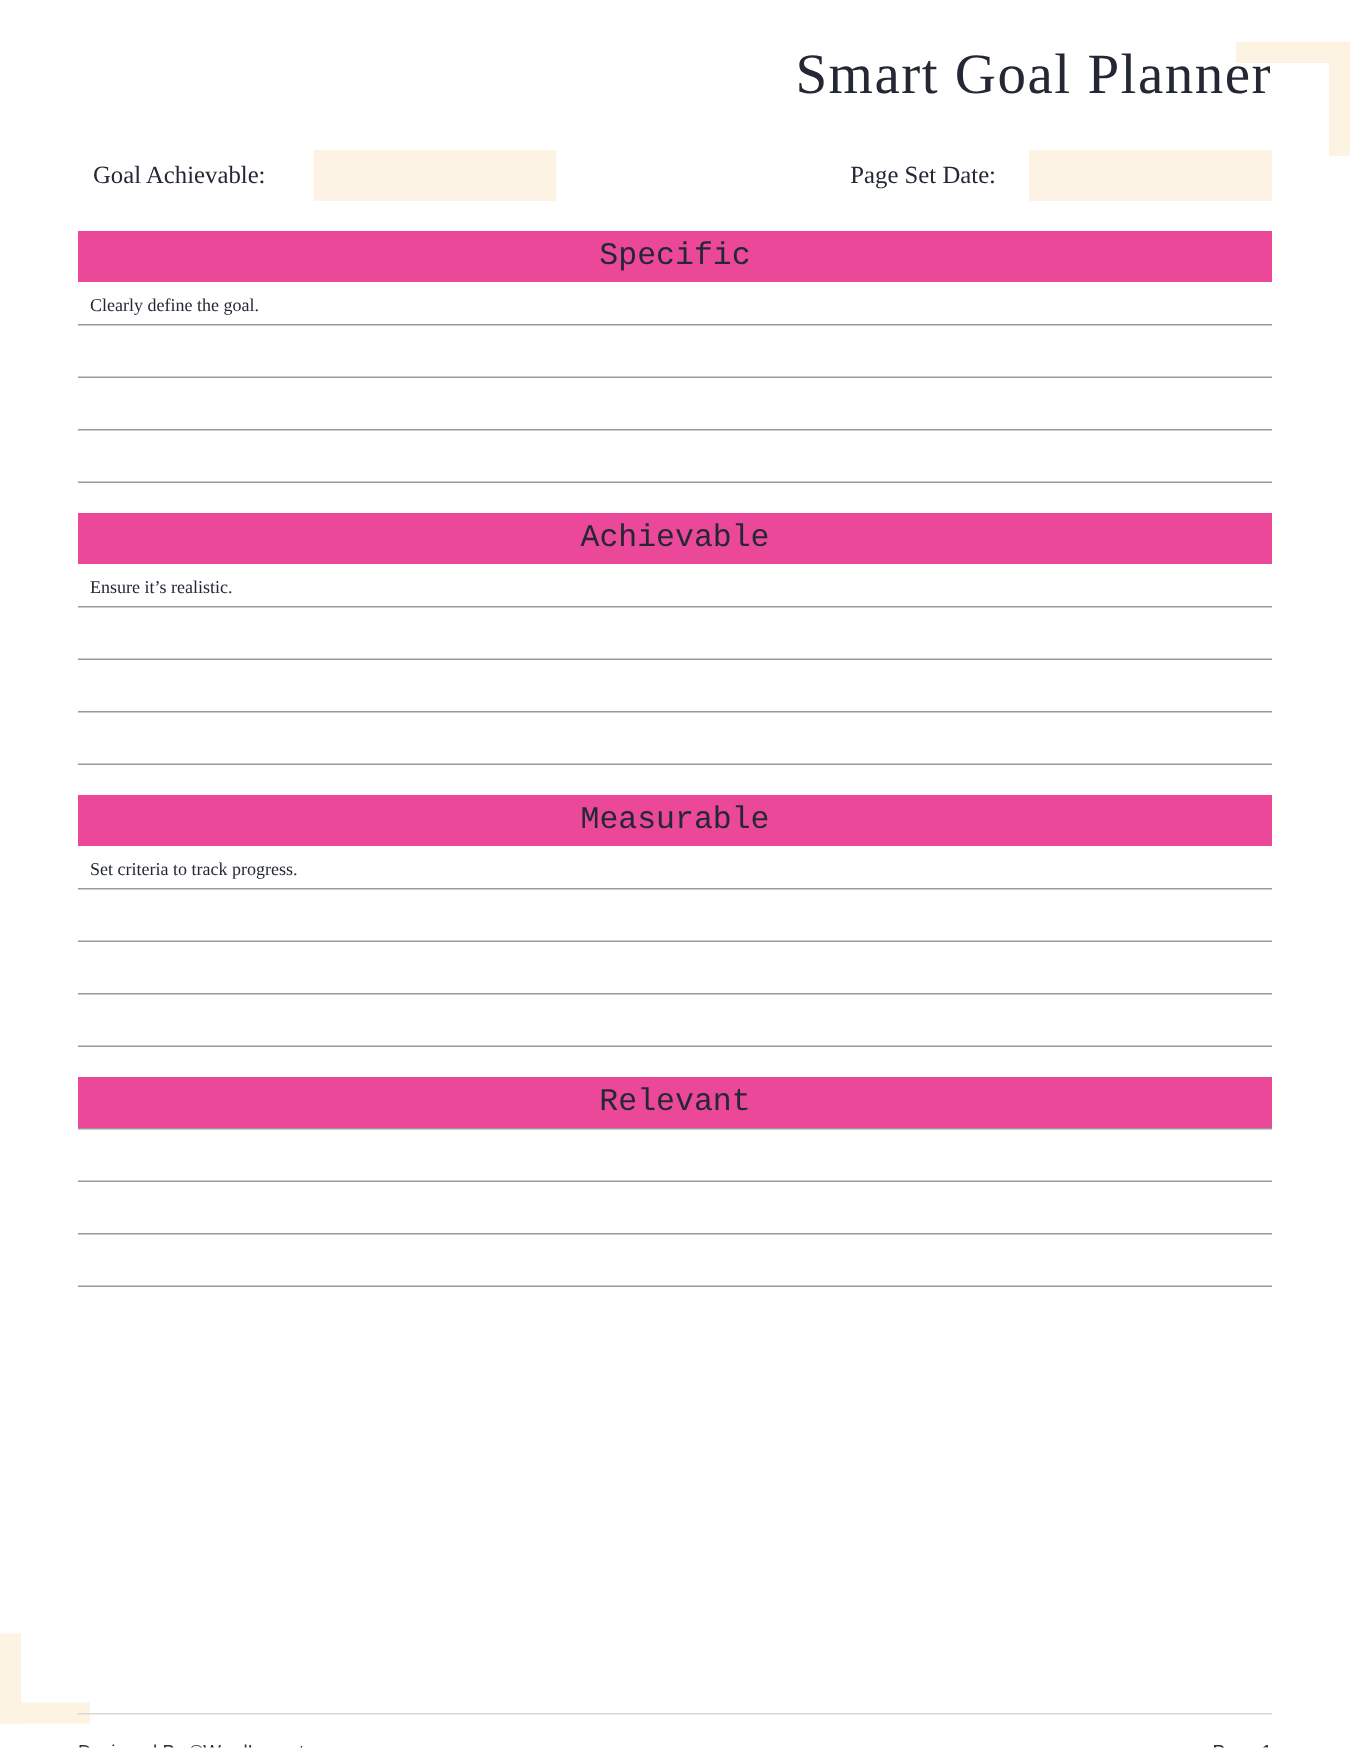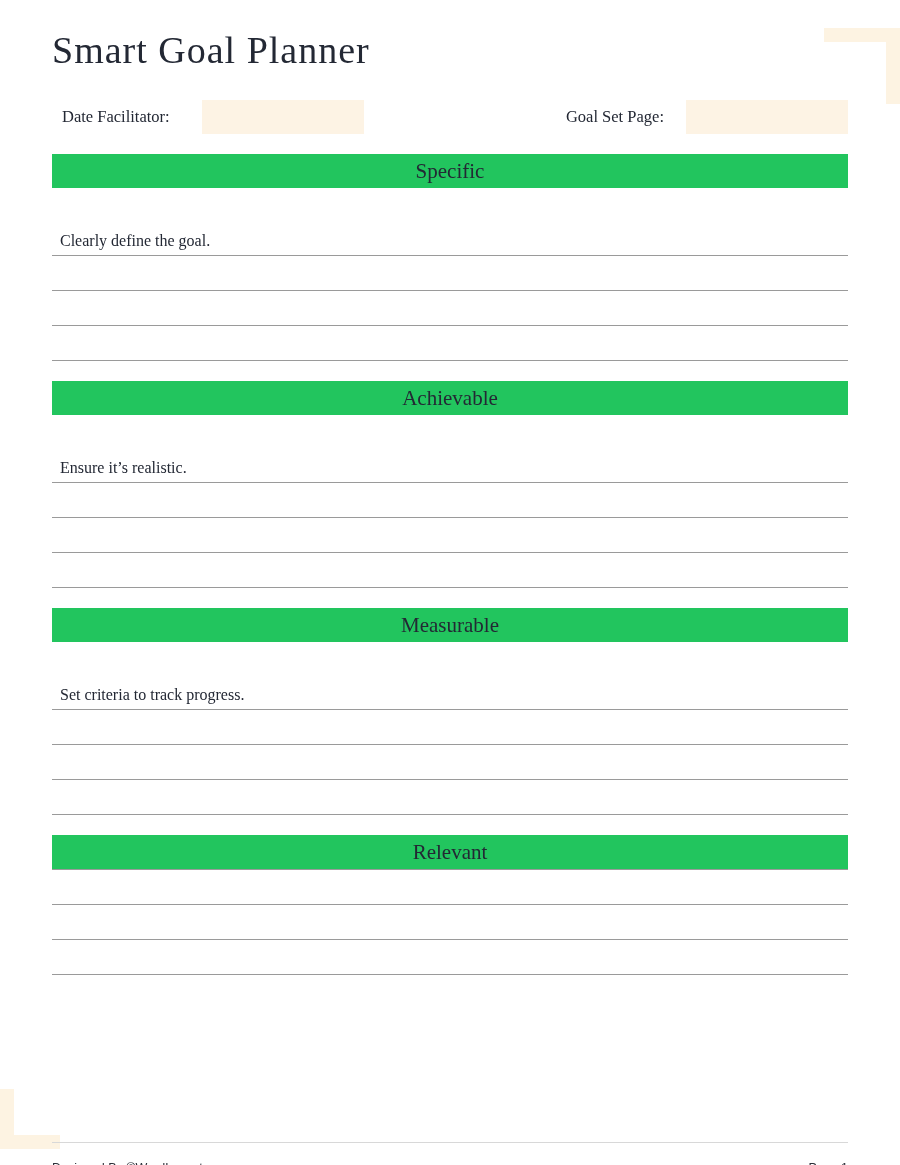--- a/index.html
+++ b/index.html
@@ -41,21 +41,21 @@
 
   .page {
     position: relative;
     width: 900px;
     height: 1165px;
     box-sizing: border-box;
     padding: 0 52px;
   }
 
   .title {
-    text-align: left;
+    text-align: right;
     font-size: 38px;
     font-weight: normal;
     letter-spacing: 1px;
     color: #232834;
     margin: 28px 0 0 0;
     padding: 0;
     font-family: "Liberation Serif", serif;
   }
 
   .meta-row {
@@ -81,33 +81,33 @@
   .spacer-mid { flex: 1; }
   .field-date {
     width: 162px;
     margin-left: 22px;
   }
 
   .section {
     margin-top: 20px;
   }
   .section-header {
-    background: #22c55e;
+    background: #ec4899;
     height: 34px;
     display: flex;
     align-items: center;
     justify-content: center;
     font-size: 21px;
     color: #232834;
+    font-family: Liberation Mono, monospace;
   }
   .section-prompt {
-    font-size: 16px;
+    font-size: 12px;
     padding: 8px 0 5px 8px;
     color: #232834;
-    margin-top: 36px;
   }
   .rule {
     border-bottom: 1px solid #9a9a9a;
     height: 0;
   }
   .line-gap {
     height: 34px;
   }
 
   .footer {
@@ -134,24 +134,24 @@
 <body>
 
 <div class="page">
 
   <div class="corner corner-tr"></div>
   <div class="corner corner-bl"></div>
 
   <h1 class="title">Smart Goal Planner</h1>
 
   <div class="meta-row">
-    <span class="meta-label facilitator">Date Facilitator:</span>
+    <span class="meta-label facilitator">Goal Achievable:</span>
     <div class="meta-field field-facilitator"></div>
     <div class="spacer-mid"></div>
-    <span class="meta-label">Goal Set Page:</span>
+    <span class="meta-label">Page Set Date:</span>
     <div class="meta-field field-date"></div>
   </div>
 
   <div class="section">
     <div class="section-header">Specific</div>
     <div class="section-prompt">Clearly define the goal.</div>
     <div class="rule"></div>
     <div class="line-gap"></div>
     <div class="rule"></div>
     <div class="line-gap"></div>

